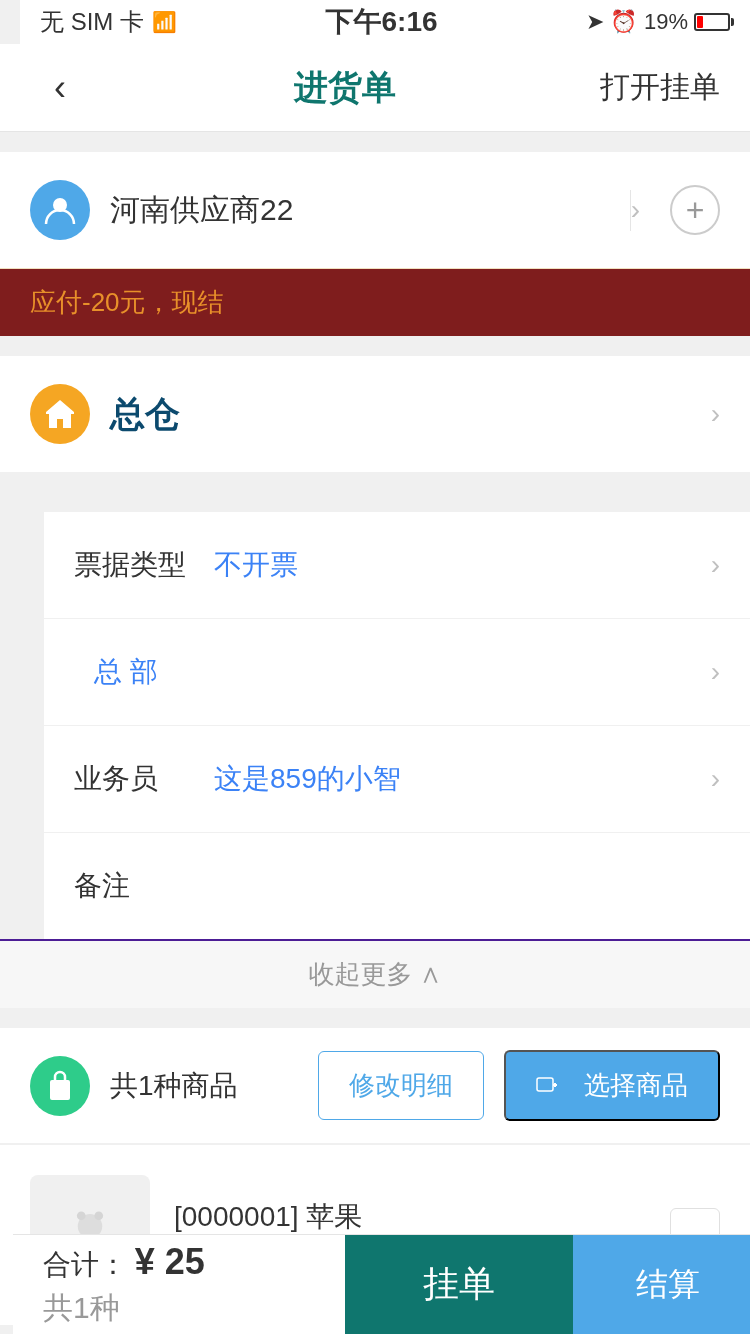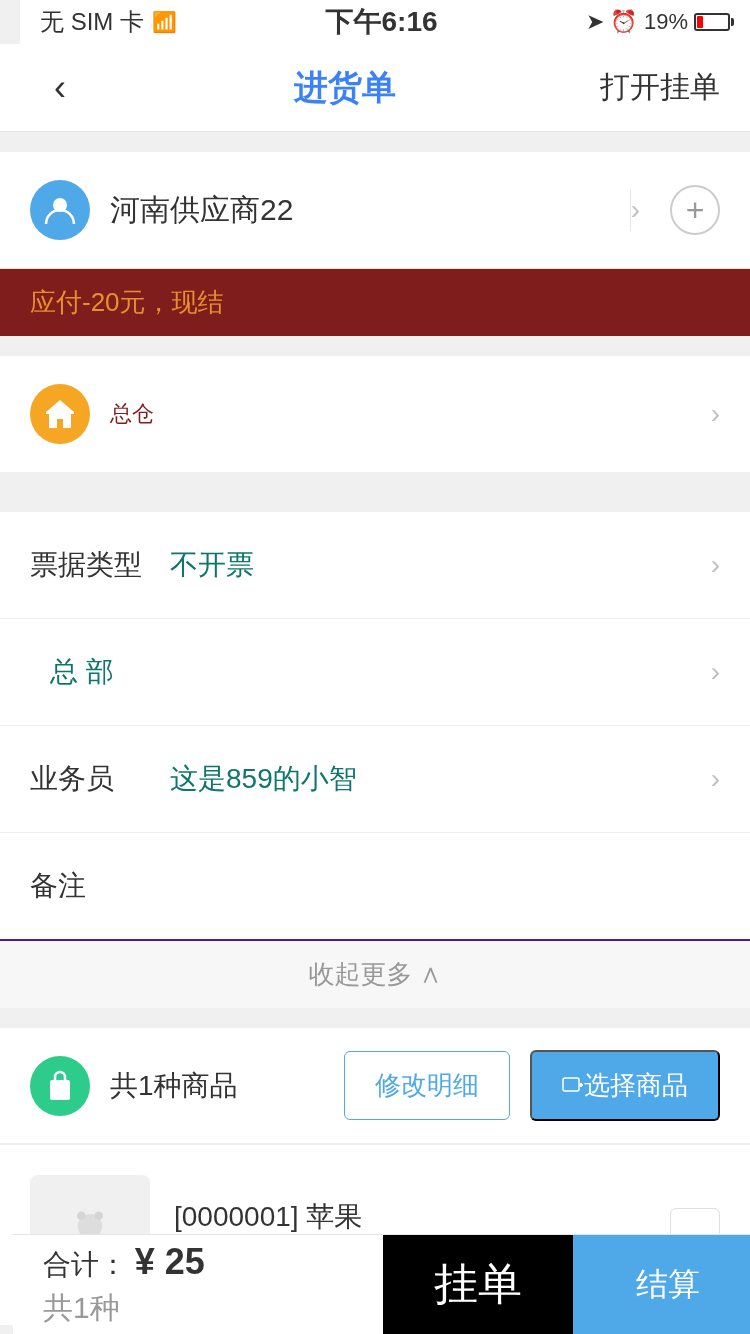--- a/index.html
+++ b/index.html
@@ -47,21 +47,21 @@
       display: flex;
       align-items: center;
       justify-content: space-between;
       padding: 0 30px;
       border-bottom: 1px solid #e5e5e5;
     }
     .nav-back {
       font-size: 36px; color: #333; cursor: pointer;
       width: 60px; height: 60px; display: flex; align-items: center; justify-content: center;
     }
-    .nav-title { font-size: 34px; font-weight: 600; color: #3b82f6; }
+    .nav-title { font-size: 34px; font-weight: 600; color: #0f766e; }
     .nav-action { font-size: 30px; color: #333; cursor: pointer; }
 
     
     .divider-gray {
       height: 20px; background: #f0f0f0;
     }
 
     
     .supplier-section {
       background: #fff;
@@ -99,32 +99,32 @@
       background: #fff; margin-top: 20px;
     }
     .warehouse-row {
       display: flex; align-items: center; padding: 28px 30px;
     }
     .warehouse-icon {
       width: 60px; height: 60px; border-radius: 50%; background: #f5a623;
       display: flex; align-items: center; justify-content: center;
       margin-right: 20px;
     }
-    .warehouse-name { flex: 1; font-size: 22px; color: #7f1d1d; }
+    .warehouse-name { flex: 1; font-size: 35px; color: #0c4a6e; font-weight: bold; }
     .row-arrow { color: #c0c0c0; font-size: 28px; }
 
     
-    .form-section { background: #fff; margin-top: 20px; }
+    .form-section { background: #fff; margin-top: 20px; margin-left: 44px; }
     .form-row {
       display: flex; align-items: center; padding: 34px 30px;
       border-bottom: 1px solid #f0f0f0; cursor: pointer;
     }
     .form-row:last-child { border-bottom: none; font-family: Liberation Mono, monospace; }
     .form-label { font-size: 28px; color: #333; width: 120px; flex-shrink: 0; }
-    .form-value { flex: 1; font-size: 28px; color: #0f766e; padding-left: 20px; }
+    .form-value { flex: 1; font-size: 28px; color: #3b82f6; padding-left: 20px; }
     .form-value.placeholder { color: #c0c0c0; }
     .form-arrow { color: #c0c0c0; font-size: 28px; margin-left: 10px; }
 
     
     .collapse-bar {
       background: #f7f7f7; text-align: center; padding: 16px;
       color: #999; font-size: 26px; cursor: pointer;
       border-top: 2px solid #4c1d95;
     }
 
@@ -138,21 +138,21 @@
       display: flex; align-items: center; justify-content: center; flex-shrink: 0;
     }
     .product-count { flex: 1; font-size: 28px; color: #333; }
     .btn-outline {
       border: 1px solid #4fa8e8; color: #4fa8e8; background: #fff;
       padding: 16px 30px; border-radius: 6px; font-size: 26px; cursor: pointer;
     }
     .btn-blue {
       background: #4fa8e8; color: #fff;
       padding: 16px 30px; border-radius: 6px; font-size: 26px; cursor: pointer;
-      display: flex; align-items: center; gap: 0;
+      display: flex; align-items: center; gap: 26px;
     }
 
     
     .product-item {
       background: #fff; margin-top: 2px;
       display: flex; align-items: center; padding: 30px 30px;
       gap: 24px;
     }
     .product-thumb {
       width: 120px; height: 120px; background: #f0f0f0;
@@ -176,23 +176,23 @@
       background: #fff; border-top: 1px solid #e5e5e5;
     }
     .bottom-total {
       flex: 1; display: flex; flex-direction: column;
       justify-content: center; padding: 0 30px;
     }
     .bottom-total-main { font-size: 28px; color: #333; }
     .bottom-total-main .amount { font-size: 36px; font-weight: 600; }
     .bottom-total-sub { font-size: 30px; color: #999; margin-top: 4px; }
     .btn-pending {
-      width: 190px; background: #000000; color: #fff;
-      display: flex; align-items: center; justify-content: center;
-      font-size: 44px; cursor: pointer;
+      width: 228px; background: #0f766e; color: #fff;
+      display: flex; align-items: center; justify-content: center;
+      font-size: 36px; cursor: pointer;
     }
     .btn-checkout {
       width: 190px; background: #4fa8e8; color: #fff;
       display: flex; align-items: center; justify-content: center;
       font-size: 32px; cursor: pointer;
     }
 
     .wifi-icon { font-size: 20px; }
   </style>
 </head>

